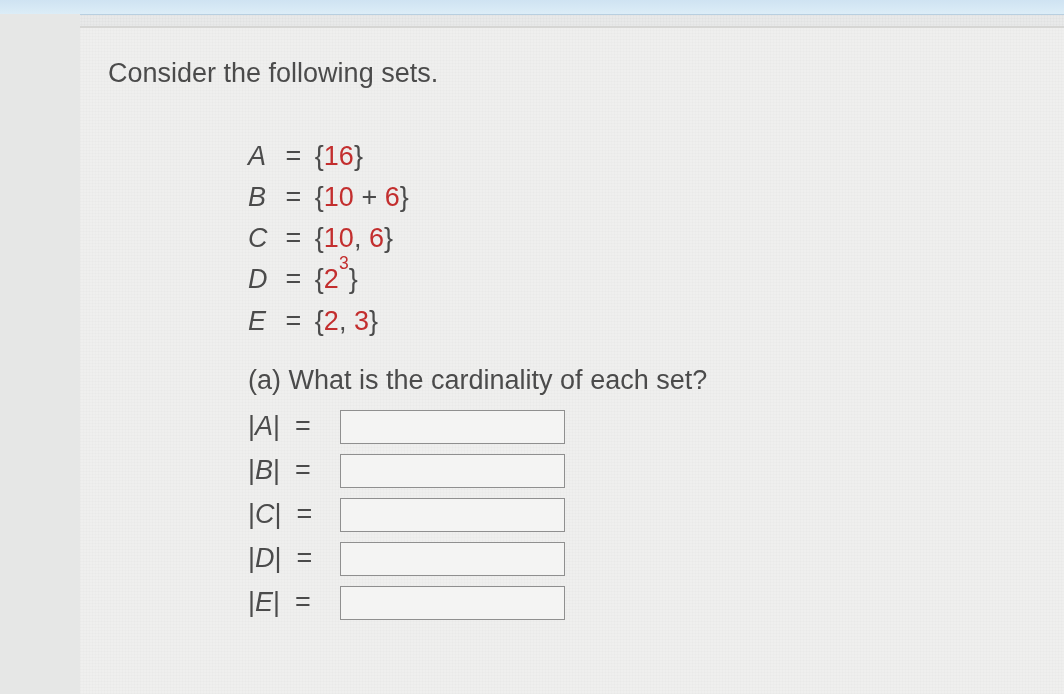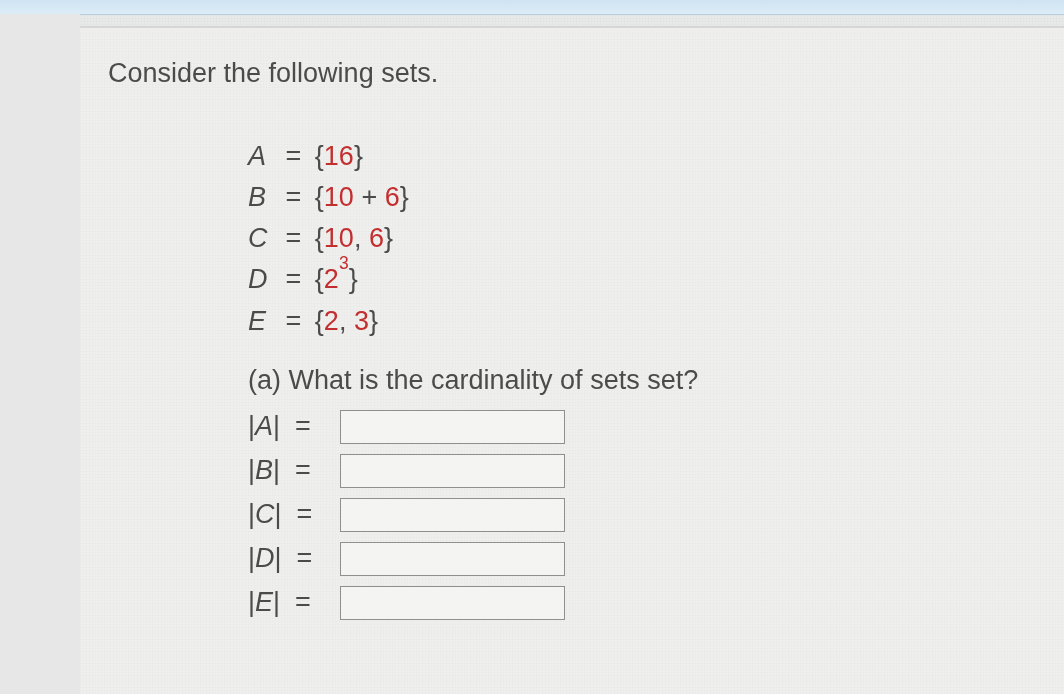--- a/index.html
+++ b/index.html
@@ -144,21 +144,21 @@
       <span class="eq">=</span>
       <span class="val">{<span class="r">2</span><sup><span class="r">3</span></sup>}</span>
     </div>
     <div class="row">
       <span class="setvar">E</span>
       <span class="eq">=</span>
       <span class="val">{<span class="r">2</span>, <span class="r">3</span>}</span>
     </div>
   </div>
 
-  <div class="question">(a) What is the cardinality of sets set?</div>
+  <div class="question">(a) What is the cardinality of each set?</div>
 
   <div class="card-block">
     <div class="card-row">
       <span class="card-label">|<span class="setvar2">A</span>|&nbsp;&nbsp;=</span>
       <input class="ansbox" type="text" value="" style="">
     </div>
     <div class="card-row">
       <span class="card-label">|<span class="setvar2">B</span>|&nbsp;&nbsp;=</span>
       <input class="ansbox" type="text" value="" style="">
     </div>

